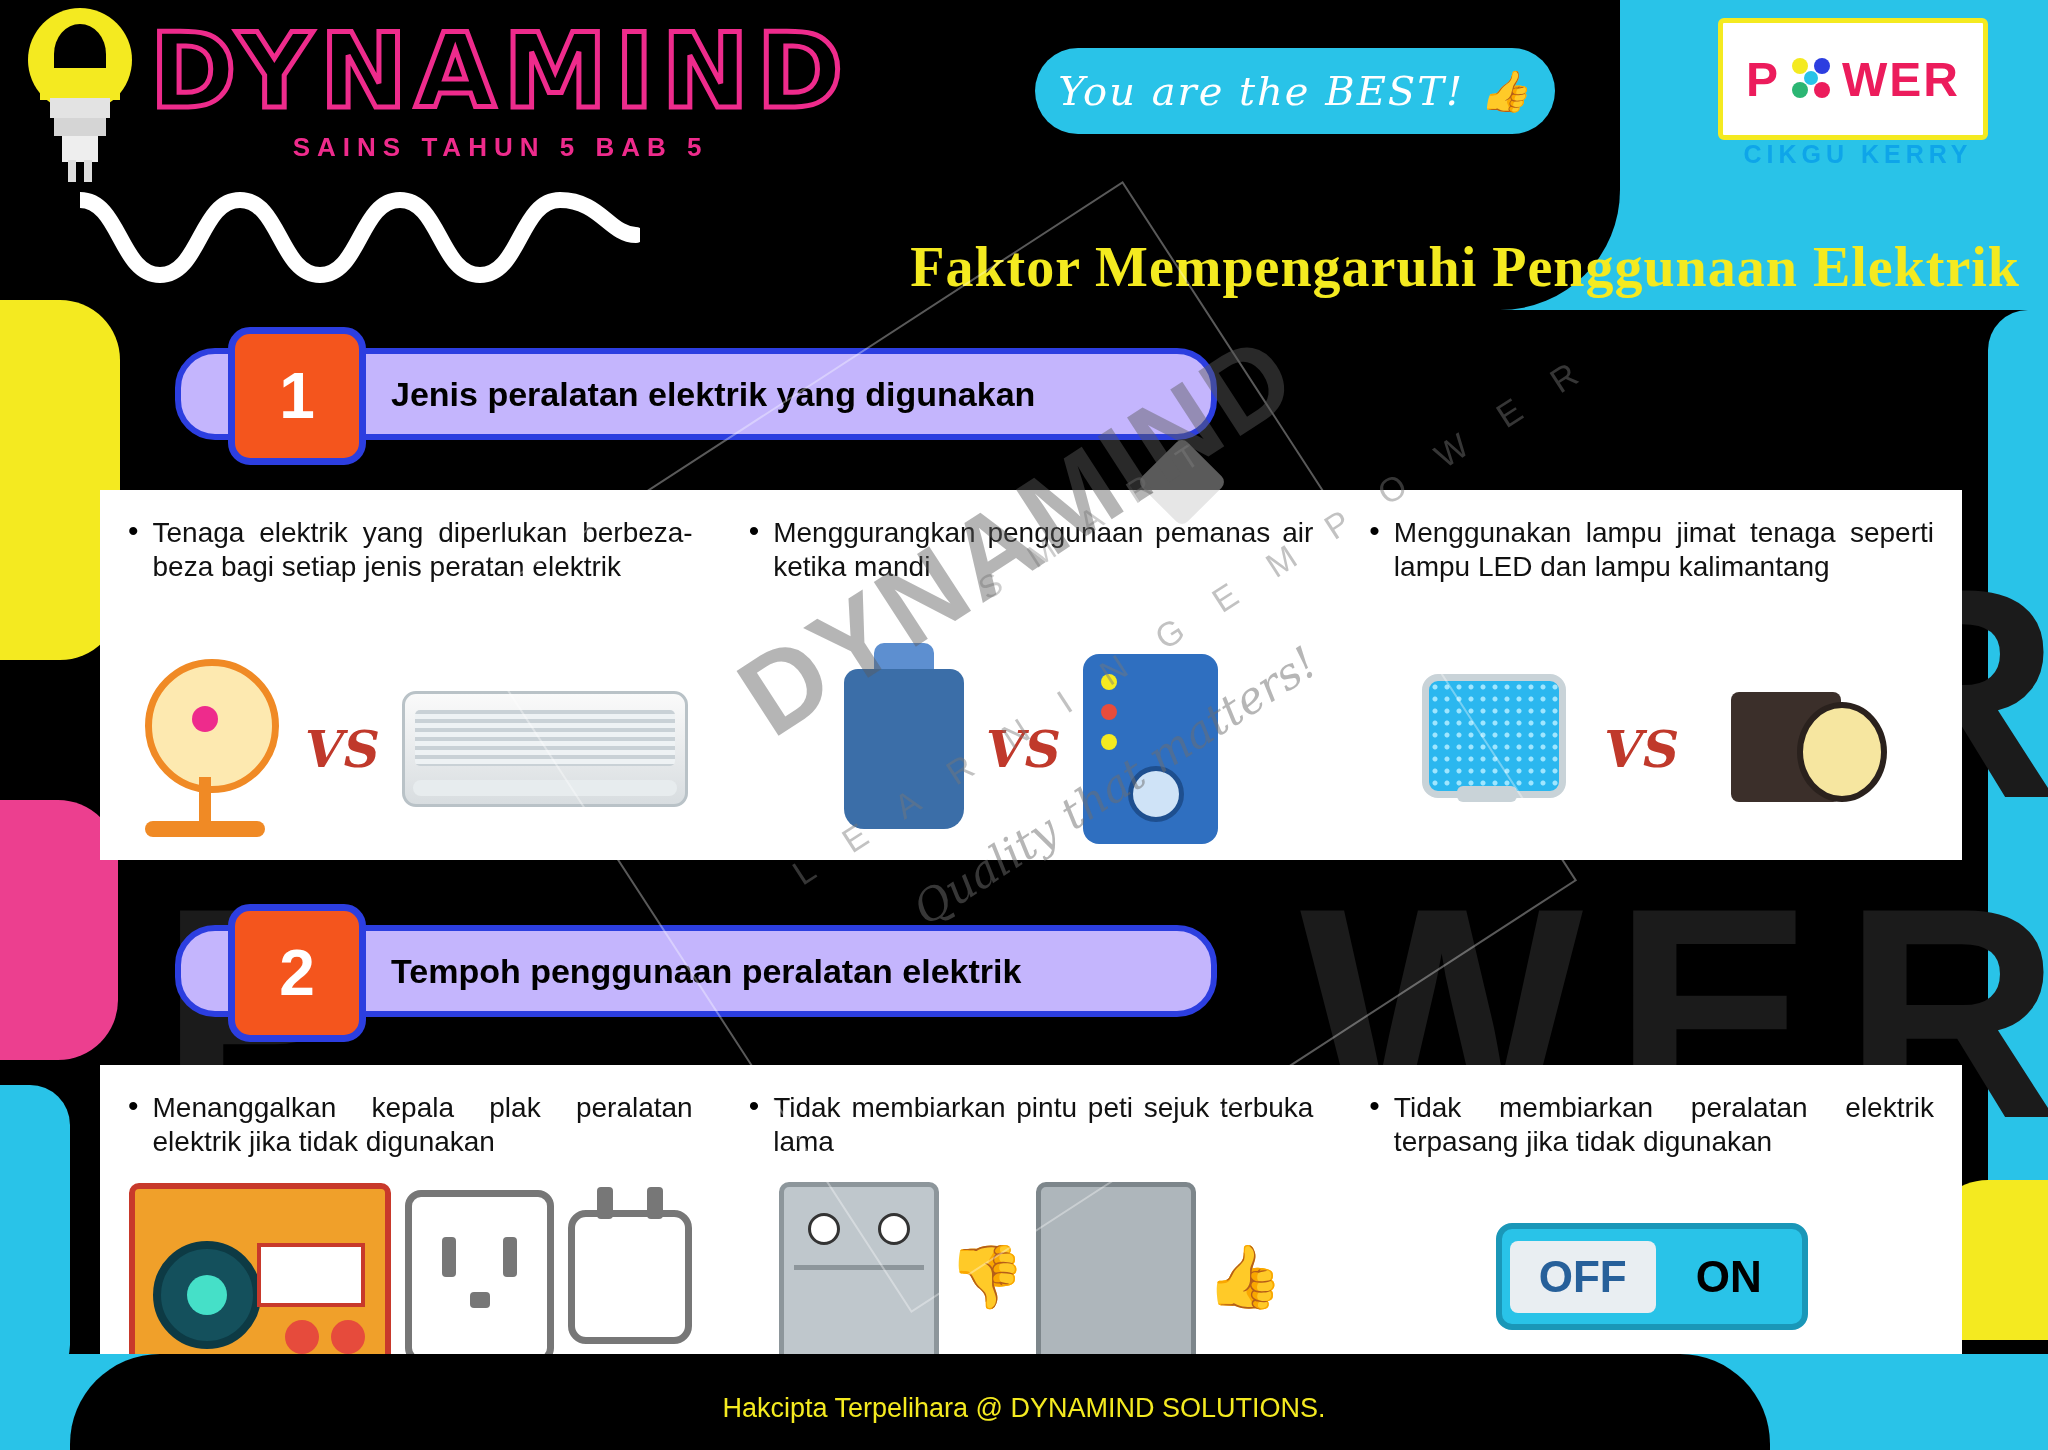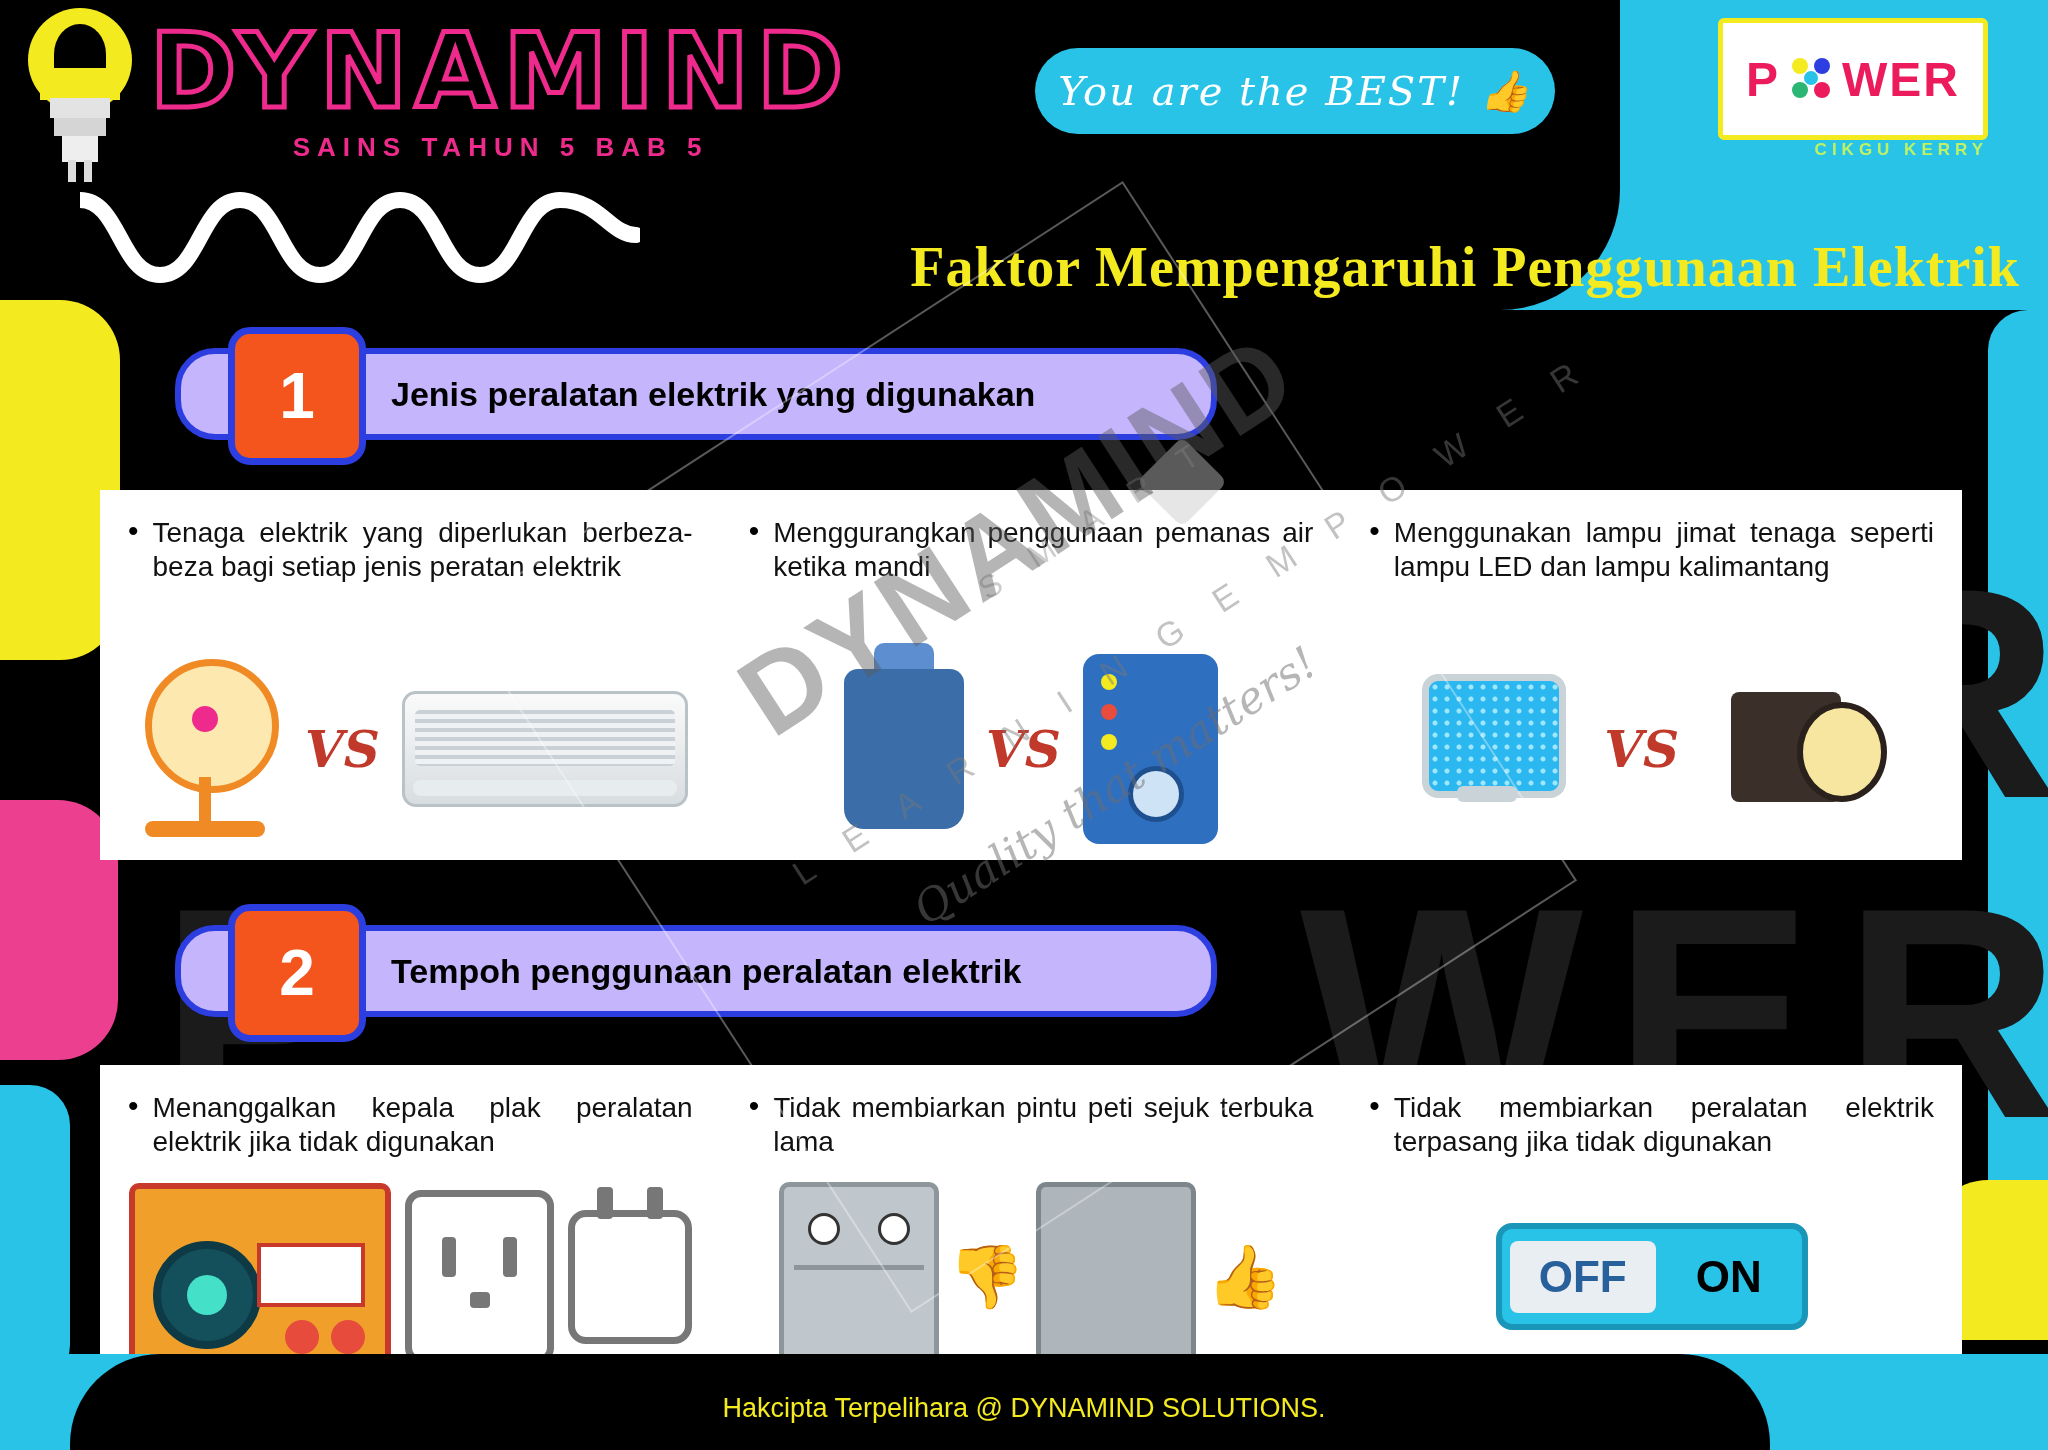--- a/index.html
+++ b/index.html
@@ -40,21 +40,21 @@
   .title .hollow{
     color:#000;-webkit-text-stroke:5px #ee2b8c;
   }
   .subtitle{color:#ee2b8c;font-size:26px;letter-spacing:7px;font-weight:bold;text-align:center;}
 
   .best-pill{position:absolute;left:1035px;top:48px;width:520px;height:86px;background:#29c3e8;border-radius:44px;display:flex;align-items:center;justify-content:center;}
   .best-pill span{color:#fff;font-family:"DejaVu Serif",serif;font-style:italic;font-size:40px;letter-spacing:2px;}
 
   .power-box{position:absolute;right:60px;top:18px;width:260px;height:112px;background:#fff;border:5px solid #f4ea20;border-radius:6px;display:flex;align-items:center;justify-content:center;}
   .power-text{font-size:48px;font-weight:bold;color:#ec1c5c;letter-spacing:2px;}
-  .cikgu{position:absolute;right:60px;top:140px;width:260px;text-align:right;color:#bef264;font-weight:bold;letter-spacing:5px;font-size:17px;}
+  .cikgu{position:absolute;right:60px;top:140px;width:260px;text-align:center;color:#0ea5e9;font-weight:bold;letter-spacing:5px;font-size:25px;}
 
   
   .cord{position:absolute;left:80px;top:180px;}
 
   .band-title{position:absolute;left:620px;top:235px;width:1400px;text-align:right;}
   .band-title span{
     font-size:56px;color:#f4ea20;font-family:Liberation Serif, serif;font-weight:bold;letter-spacing:1px;
   }
   .sec-bar{position:absolute;left:175px;width:1030px;height:80px;background:#c4b5fd;border:6px solid #2c3ee0;border-radius:40px;display:flex;align-items:center;}
   .sec-bar span{margin-left:210px;font-size:34px;font-weight:bold;color:#000;}

